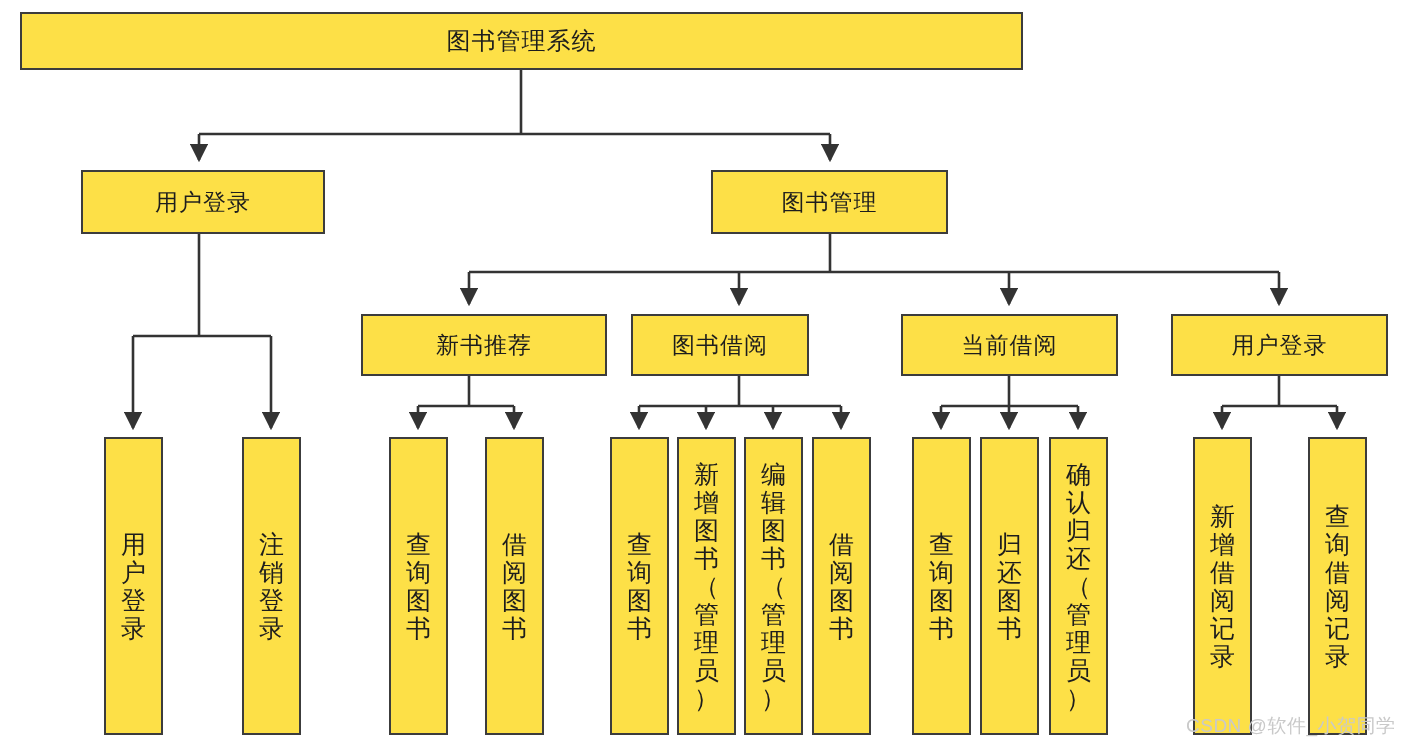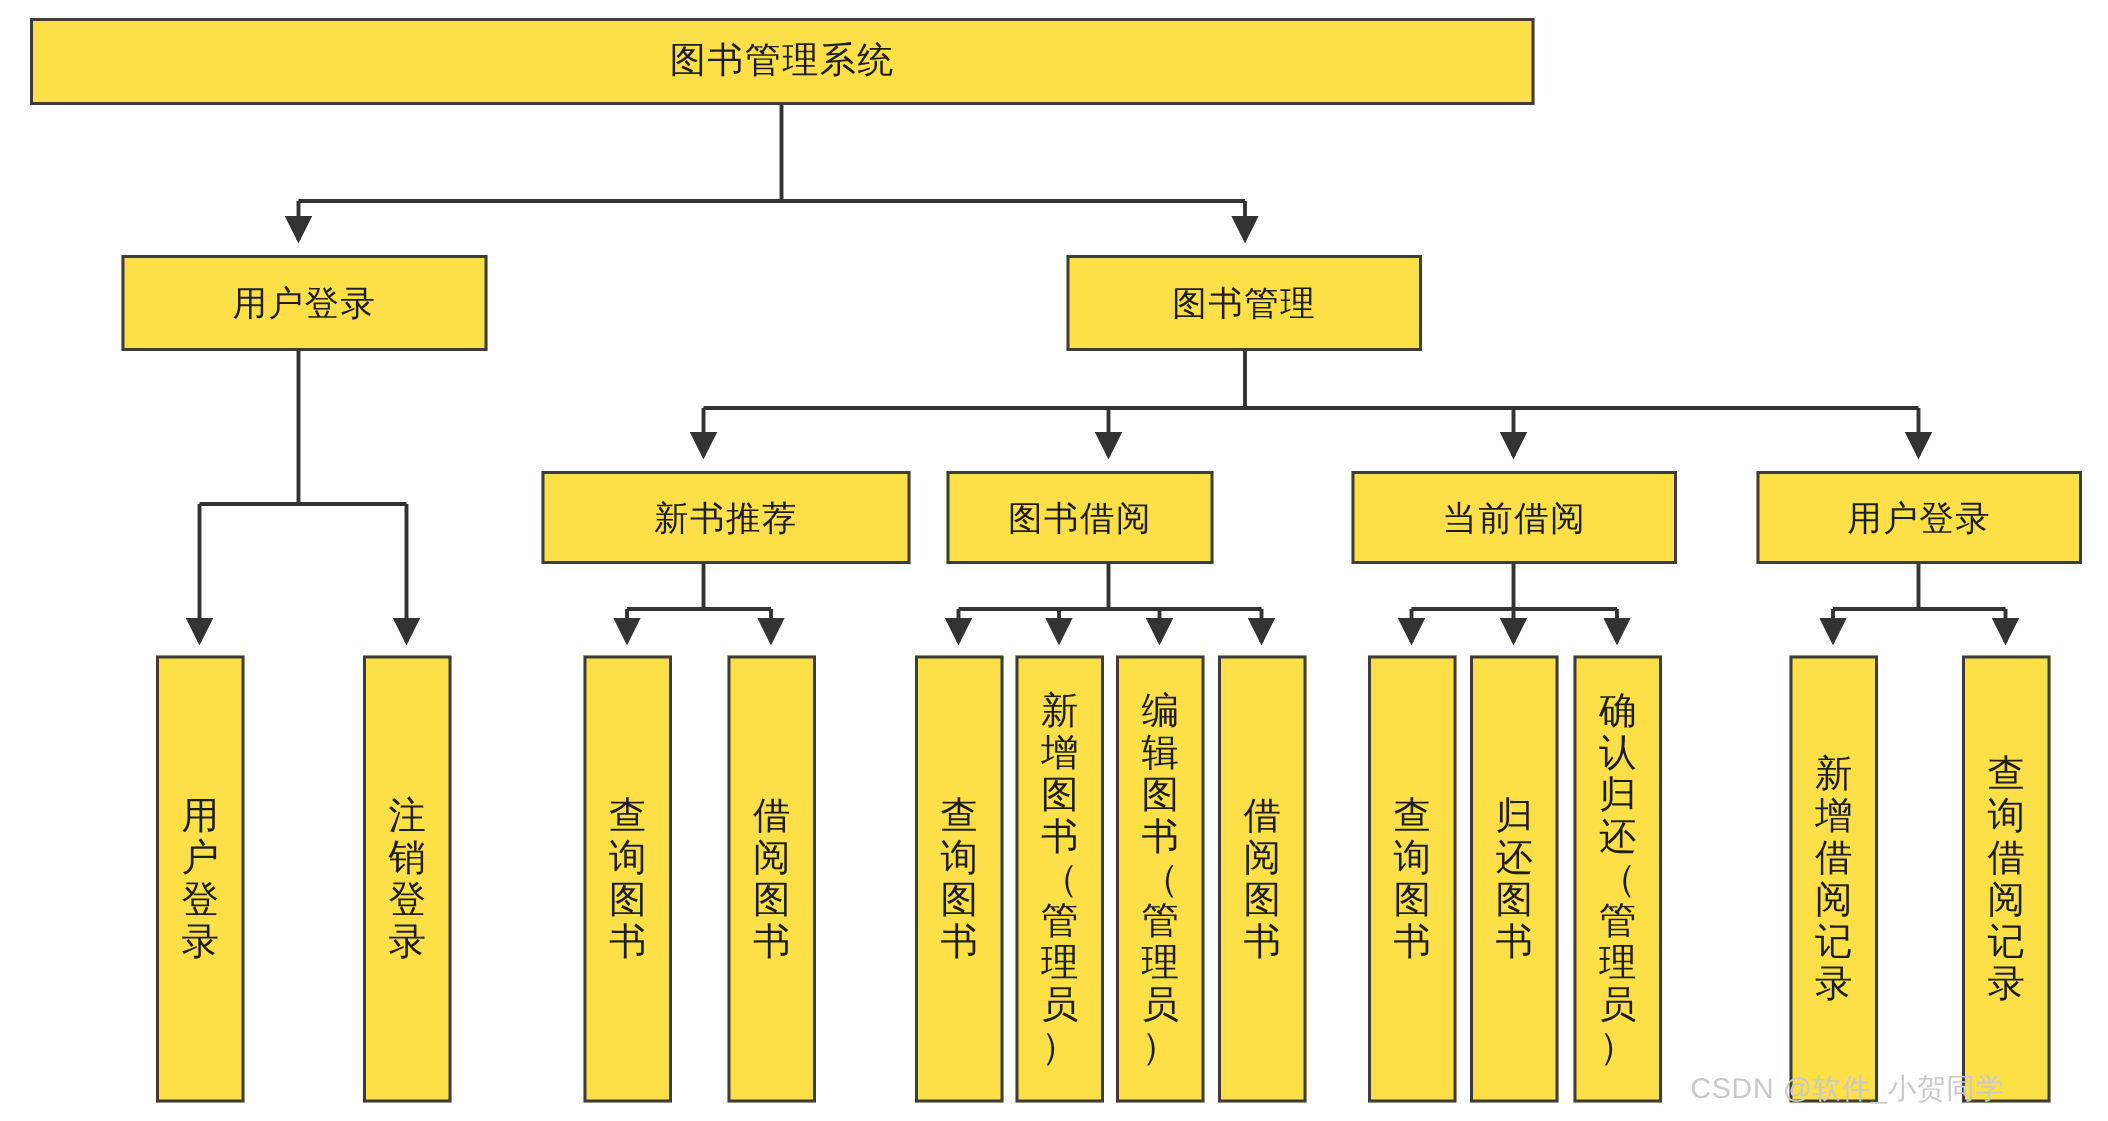--- a/index.html
+++ b/index.html
@@ -48,21 +48,21 @@
     justify-content:center;
     padding:6px 0;
   }
   .node.v .label{
     font-size:25px;
     line-height:1.12;
     letter-spacing:0px;
   }
   .watermark{
     position:absolute;
-    left:1127px;
+    left:1186px;
     top:713px;
     font-size:19px;
     color:#c9c9c9;
     letter-spacing:0.5px;
     white-space:pre;
     pointer-events:none;
   }
 </style>
 </head>
 <body>

